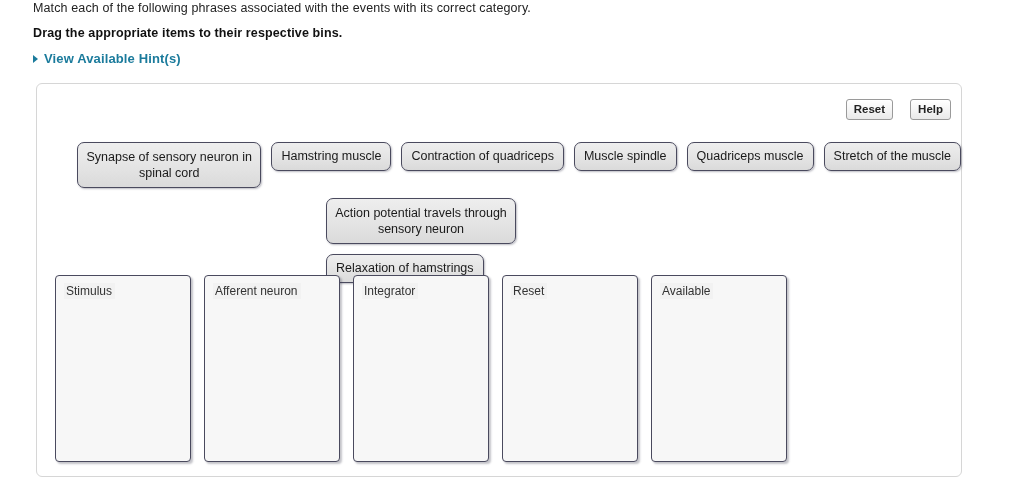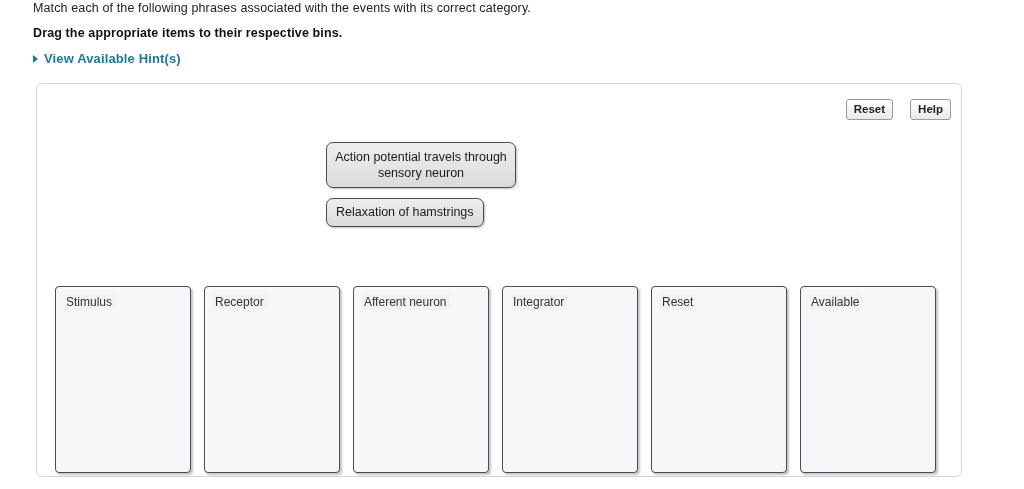--- a/index.html
+++ b/index.html
@@ -145,21 +145,20 @@
   .bin {
     width: 136px;
     height: 187px;
     background: #f7f7f7;
     border: 1px solid #4a4a5e;
     border-radius: 4px;
     box-sizing: border-box;
     box-shadow: 2px 2px 2px rgba(60,60,80,0.30);
     position: relative;
     cursor: pointer;
-    margin-top: 11px;
   }
   .bin-label {
     position: absolute;
     left: 8px;
     top: 7px;
     font-size: 12px;
     color: #333333;
     background: #f2f2f2;
     padding: 1px 3px 1px 2px;
     line-height: 14px;
@@ -180,36 +179,41 @@
 
 <div class="panel">
 
   <div class="toolbar">
     <button class="tool-btn">Reset</button>
     <button class="tool-btn">Help</button>
   </div>
 
   <div class="items-zone">
 
+    <div class="item-row row-1">
+      <div class="drag-item two-line">Synapse of sensory neuron in spinal cord</div>
+      <div class="drag-item">Hamstring muscle</div>
+      <div class="drag-item">Contraction of quadriceps</div>
+      <div class="drag-item">Muscle spindle</div>
+      <div class="drag-item">Quadriceps muscle</div>
+      <div class="drag-item">Stretch of the muscle</div>
+    </div>
 
     <div class="item-row row-2">
       <div class="drag-item two-line">Action potential travels through sensory neuron</div>
       <div class="drag-item">Relaxation of hamstrings</div>
     </div>
 
   </div>
 
   <div class="bins-zone">
     <div class="bin">
       <span class="bin-label">Stimulus</span>
     </div>
     <div class="bin">
-      <span class="bin-label">Receptor</span>
-    </div>
-    <div class="bin">
       <span class="bin-label">Afferent neuron</span>
     </div>
     <div class="bin">
       <span class="bin-label">Integrator</span>
     </div>
     <div class="bin">
       <span class="bin-label">Reset</span>
     </div>
     <div class="bin">
       <span class="bin-label">Available</span>

